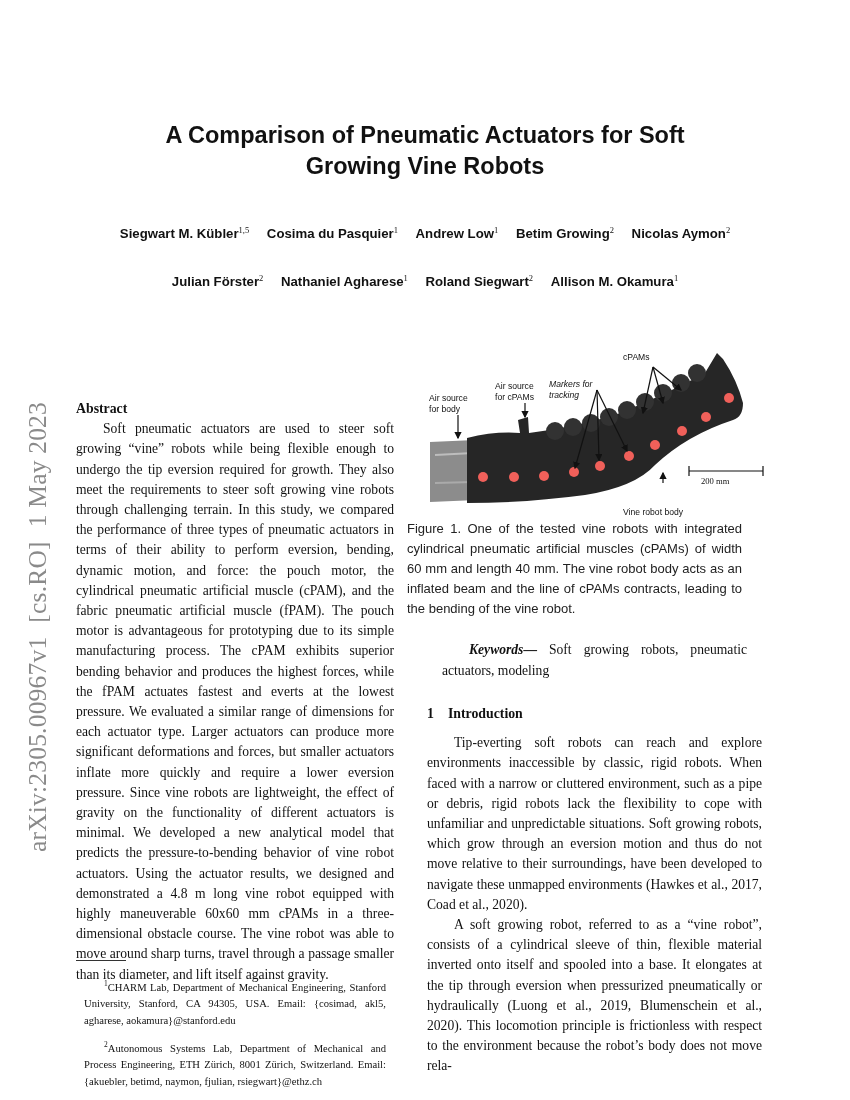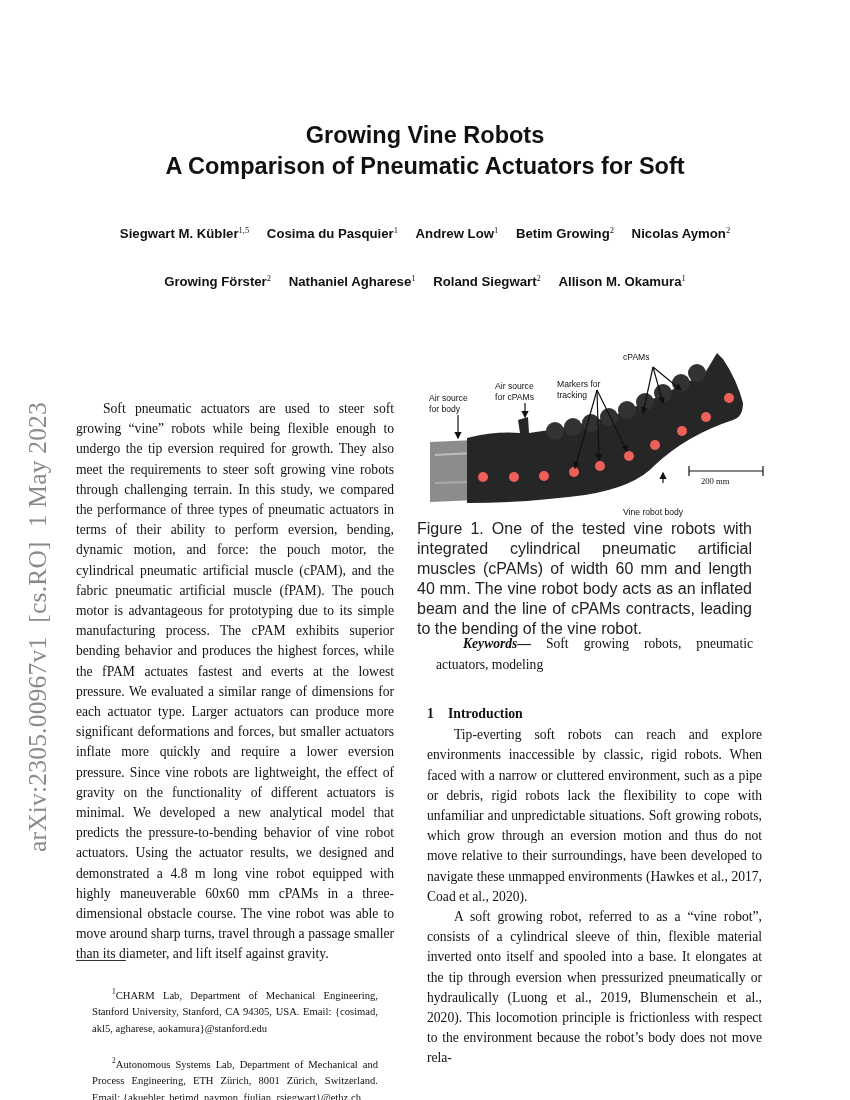--- a/index.html
+++ b/index.html
@@ -28,62 +28,63 @@
   #authors-2 { top: 273px; }
 
   .col { position: absolute; font-family: "Liberation Serif", serif; font-size: 13.6px; line-height: 20.2px; text-align: justify; }
   #left-col { left: 76px; top: 399px; width: 318px; }
 
   .heading { font-weight: bold; font-size: 13.8px; margin: 0; }
   .para { margin: 0; text-indent: 27px; text-align: justify; }
 
   #footnote-rule { position: absolute; left: 76px; top: 960px; width: 50px; border-top: 1px solid #333; }
   #footnotes { position: absolute; left: 76px; top: 968px; width: 318px; font-family: "Liberation Serif", serif; font-size: 10.6px; line-height: 16.5px; text-align: justify; }
-  #footnotes p { margin: 16px; text-indent: 20px; }
+  #footnotes p { margin: 8px; text-indent: 20px; }
   #footnotes sup { font-size: 7.5px; }
 
   #figure { position: absolute; left: 425px; top: 345px; width: 350px; height: 160px; }
   .fig-label { position: absolute; font-family: "Liberation Sans", sans-serif; font-size: 8.6px; line-height: 11px; color: #111; }
 
-  #caption { position: absolute; left: 417px; top: 519px; width: 335px; font-family: "Liberation Sans", sans-serif; font-size: 16px; line-height: 20px; text-align: justify; color: #222; }
+  #caption { position: absolute; left: 407px; top: 519px; width: 335px; font-family: "Liberation Sans", sans-serif; font-size: 13px; line-height: 20px; text-align: justify; color: #222; }
 
   #keywords { position: absolute; left: 427px; top: 625px; width: 335px; font-family: "Liberation Serif", serif; font-size: 13.6px; line-height: 20.5px; text-align: justify; }
   #keywords .kw-label { font-weight: bold; font-style: italic; }
 
   #intro { position: absolute; left: 427px; top: 704px; width: 335px; font-family: "Liberation Serif", serif; font-size: 13.6px; line-height: 20.2px; }
-  #intro .heading { margin-bottom: 1px; }
+  #intro .heading { margin-bottom: 9px; }
   #intro .heading .num { margin-right: 14px; }
 </style>
 </head>
 <body>
 
 <div id="arxiv-stamp">
   <span>arXiv:2305.00967v1</span><span>[cs.RO]</span><span>1 May 2023</span>
 </div>
 
 <div id="title">
+  <div>A Comparison of Pneumatic Actuators for Soft</div>
   <div>Growing Vine Robots</div>
-  <div>A Comparison of Pneumatic Actuators for Soft</div>
 </div>
 
 <div id="authors-1" class="authors-row">
   <span class="author"><span>Siegwart M. Kübler</span><sup>1,5</sup></span>
   <span class="author"><span>Cosima du Pasquier</span><sup>1</sup></span>
   <span class="author"><span>Andrew Low</span><sup>1</sup></span>
   <span class="author"><span>Betim Growing</span><sup>2</sup></span>
   <span class="author"><span>Nicolas Aymon</span><sup>2</sup></span>
 </div>
 <div id="authors-2" class="authors-row">
-  <span class="author"><span>Growing Förster</span><sup>2</sup></span>
+  <span class="author"><span>Julian Förster</span><sup>2</sup></span>
   <span class="author"><span>Nathaniel Agharese</span><sup>1</sup></span>
   <span class="author"><span>Roland Siegwart</span><sup>2</sup></span>
   <span class="author"><span>Allison M. Okamura</span><sup>1</sup></span>
 </div>
 
 <div id="left-col" class="col">
+  <p class="heading">Abstract</p>
   <p class="para">Soft pneumatic actuators are used to steer soft growing “vine” robots while being flexible enough to undergo the tip eversion required for growth. They also meet the requirements to steer soft growing vine robots through challenging terrain. In this study, we compared the performance of three types of pneumatic actuators in terms of their ability to perform eversion, bending, dynamic motion, and force: the pouch motor, the cylindrical pneumatic artificial muscle (cPAM), and the fabric pneumatic artificial muscle (fPAM). The pouch motor is advantageous for prototyping due to its simple manufacturing process. The cPAM exhibits superior bending behavior and produces the highest forces, while the fPAM actuates fastest and everts at the lowest pressure. We evaluated a similar range of dimensions for each actuator type. Larger actuators can produce more significant deformations and forces, but smaller actuators inflate more quickly and require a lower eversion pressure. Since vine robots are lightweight, the effect of gravity on the functionality of different actuators is minimal. We developed a new analytical model that predicts the pressure-to-bending behavior of vine robot actuators. Using the actuator results, we designed and demonstrated a 4.8 m long vine robot equipped with highly maneuverable 60x60 mm cPAMs in a three-dimensional obstacle course. The vine robot was able to move around sharp turns, travel through a passage smaller than its diameter, and lift itself against gravity.</p>
 </div>
 
 <div id="footnote-rule"></div>
 <div id="footnotes">
   <p><sup>1</sup><span>CHARM Lab, Department of Mechanical Engineering, Stanford University, Stanford, CA 94305, USA. Email: {cosimad, akl5, agharese, aokamura}@stanford.edu</span></p>
   <p><sup>2</sup><span>Autonomous Systems Lab, Department of Mechanical and Process Engineering, ETH Zürich, 8001 Zürich, Switzerland. Email: {akuebler, betimd, naymon, fjulian, rsiegwart}@ethz.ch</span></p>
 </div>
 
 <div id="figure">
@@ -144,32 +145,32 @@
     </g>
   </svg>
   <div class="fig-label" style="left:4px; top:48px; width:60px;">
     <div>Air source</div>
       <div>for body</div>
   </div>
   <div class="fig-label" style="left:70px; top:36px; width:60px;">
     <div>Air source</div>
       <div>for cPAMs</div>
   </div>
-  <div class="fig-label" style="left:132px; top:34px; width:64px;">
+  <div class="fig-label" style="left:124px; top:34px; width:64px;font-style:italic;">
     <div>Markers for</div>
       <div>tracking</div>
   </div>
   <div class="fig-label" style="left:198px; top:7px; width:50px;">cPAMs</div>
   <div class="fig-label" style="left:198px; top:141px; width:80px;margin-top:21px;">Vine robot body</div>
   <div class="fig-label" style="left:276px; top:131px; width:50px; font-family:'Liberation Serif', serif;">200 mm</div>
 </div>
 
 <div id="caption">Figure 1.  One of the tested vine robots with integrated cylindrical pneumatic artificial muscles (cPAMs) of width 60 mm and length 40 mm. The vine robot body acts as an inflated beam and the line of cPAMs contracts, leading to the bending of the vine robot.</div>
 
 <div id="keywords">
-  <p class="para" style="margin:9px;"><span class="kw-label">Keywords—</span><span> Soft growing robots, pneumatic actuators, modeling</span></p>
+  <p class="para" style="margin:15px;"><span class="kw-label">Keywords—</span><span> Soft growing robots, pneumatic actuators, modeling</span></p>
 </div>
 
 <div id="intro">
   <p class="heading"><span class="num">1</span><span>Introduction</span></p>
   <p class="para">Tip-everting soft robots can reach and explore environments inaccessible by classic, rigid robots. When faced with a narrow or cluttered environment, such as a pipe or debris, rigid robots lack the flexibility to cope with unfamiliar and unpredictable situations. Soft growing robots, which grow through an eversion motion and thus do not move relative to their surroundings, have been developed to navigate these unmapped environments (Hawkes et al., 2017, Coad et al., 2020).</p>
   <p class="para">A soft growing robot, referred to as a “vine robot”, consists of a cylindrical sleeve of thin, flexible material inverted onto itself and spooled into a base. It elongates at the tip through eversion when pressurized pneumatically or hydraulically (Luong et al., 2019, Blumenschein et al., 2020). This locomotion principle is frictionless with respect to the environment because the robot’s body does not move rela-</p>
 </div>
 
 </body></html>

